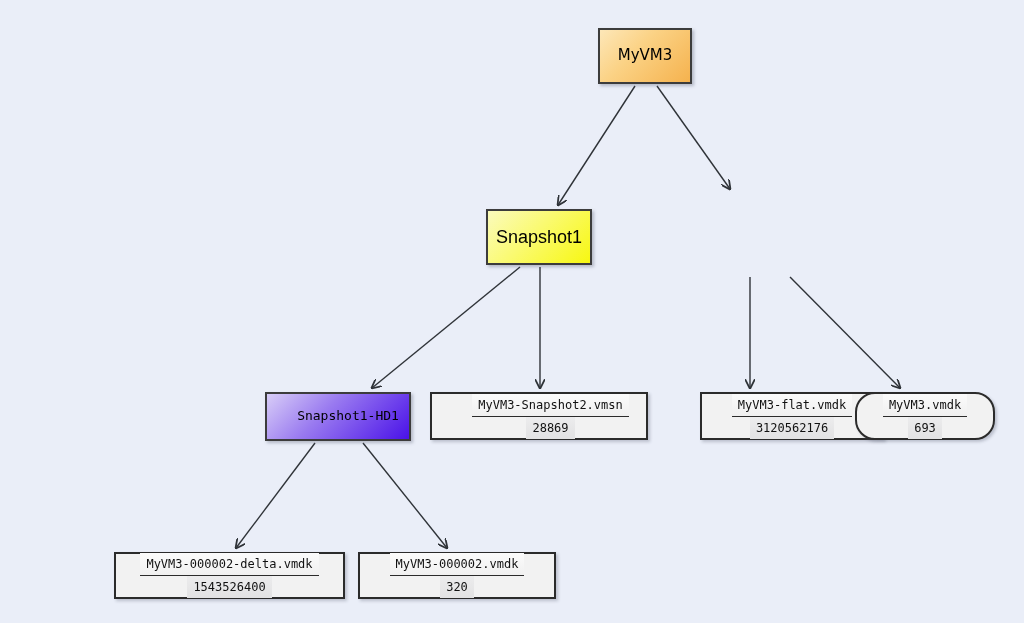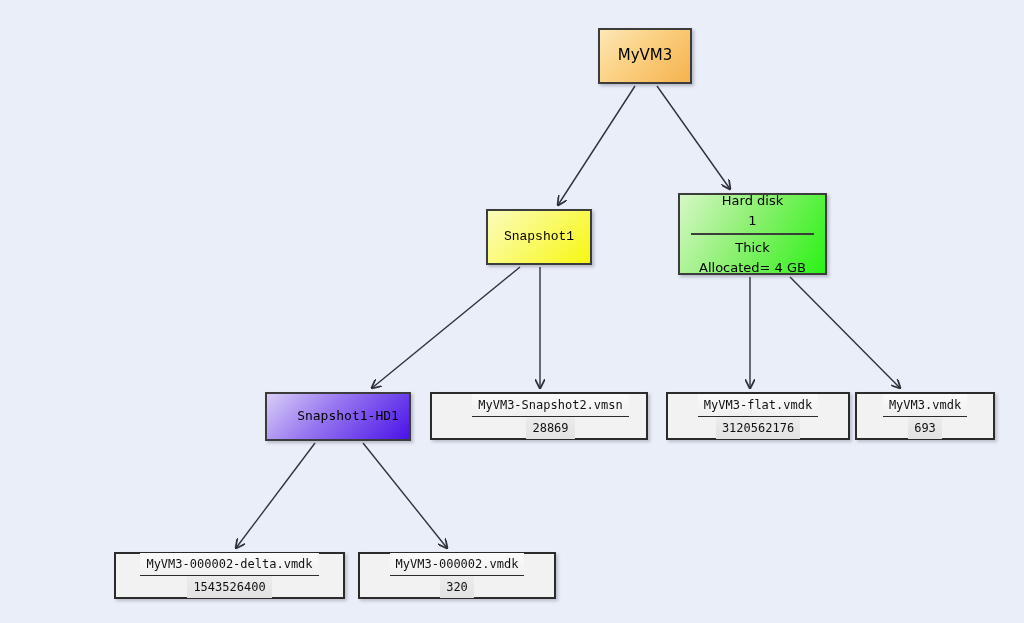--- a/index.html
+++ b/index.html
@@ -47,22 +47,22 @@
   }
   .node-vm .node-label {
     font-family: "DejaVu Sans", sans-serif;
     font-size: 15px;
   }
   
   .node-snapshot {
     background: linear-gradient(135deg, #fbfbbd 0%, #fafa70 45%, #f7f711 100%);
   }
   .node-snapshot .node-label {
-    font-family: Liberation Mono, monospace;
-    font-size: 13px;
+    font-family: Liberation Sans, sans-serif;
+    font-size: 18px;
   }
   
   .node-snapdisk {
     background: linear-gradient(135deg, #d8cdf7 0%, #9a7bf0 40%, #4a12e8 100%);
   }
   .node-snapdisk .node-label {
     font-family: "DejaVu Sans Mono", monospace;
     font-size: 13px;
     color: #000000;
     margin-left: 20px;
@@ -137,45 +137,35 @@
   </svg>
 
   <div class="node node-vm" style="left: 598px; top: 28px; width: 94px; height: 56px;">
     <div class="node-label">MyVM3</div>
   </div>
 
   <div class="node node-snapshot" style="left: 486px; top: 209px; width: 106px; height: 56px;">
     <div class="node-label">Snapshot1</div>
   </div>
 
-  <div class="node node-disk" style="left: 678px; top: 193px; width: 149px; height: 82px;">
-    <div class="disk-section">
-      <div class="disk-line">Hard disk</div>
-      <div class="disk-line">1</div>
-    </div>
-    <div class="disk-section">
-      <div class="disk-line">Thick</div>
-      <div class="disk-line">Allocated= 4 GB</div>
-    </div>
-  </div>
 
   <div class="node node-snapdisk" style="left: 265px; top: 392px; width: 146px; height: 49px;">
     <div class="node-label">Snapshot1-HD1</div>
   </div>
 
   <div id="file-nodes">
       <div class="node node-file" style="left: 430px; top: 392px; width: 218px; height: 48px; padding-left: 23px;">
         <div class="file-name">MyVM3-Snapshot2.vmsn</div>
         <div class="file-size">28869</div>
       </div>
-      <div class="node node-file" style="left: 666px; top: 392px; width: 184px; height: 48px;">
+      <div class="node node-file" style="left: 700px; top: 392px; width: 184px; height: 48px;">
         <div class="file-name">MyVM3-flat.vmdk</div>
         <div class="file-size">3120562176</div>
       </div>
-      <div class="node node-file" style="left: 855px; top: 392px; width: 140px; height: 48px;">
+      <div class="node node-file" style="left: 855px; top: 392px; width: 140px; height: 48px; border-radius: 20px;">
         <div class="file-name">MyVM3.vmdk</div>
         <div class="file-size">693</div>
       </div>
       <div class="node node-file" style="left: 106px; top: 552px; width: 231px; height: 47px; margin-left: 8px;">
         <div class="file-name">MyVM3-000002-delta.vmdk</div>
         <div class="file-size">1543526400</div>
       </div>
       <div class="node node-file" style="left: 358px; top: 552px; width: 198px; height: 47px;">
         <div class="file-name">MyVM3-000002.vmdk</div>
         <div class="file-size">320</div>

